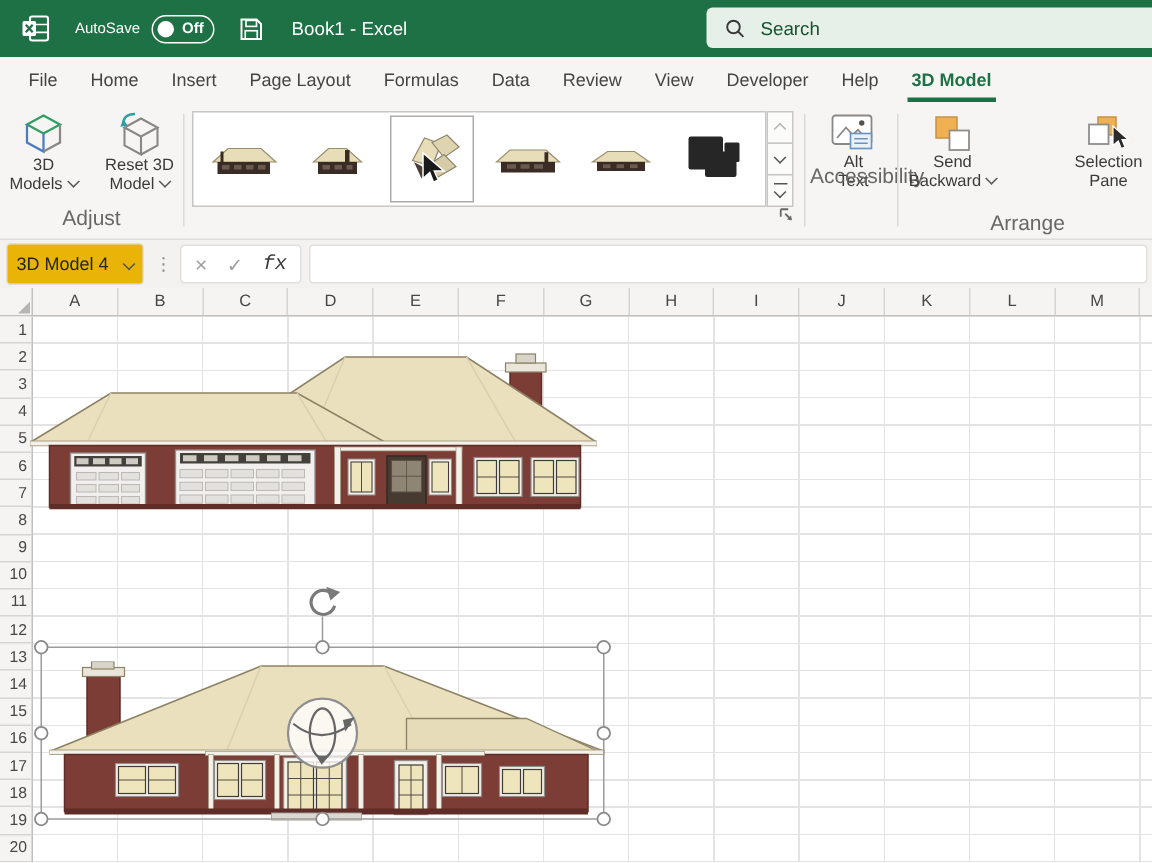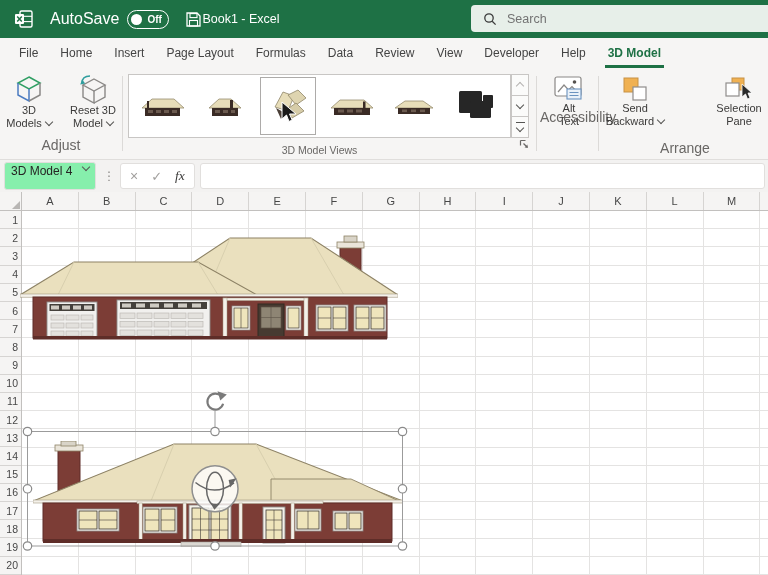--- a/index.html
+++ b/index.html
@@ -3,30 +3,30 @@
 <meta charset="utf-8">
 <style>
   html,body{margin:0;padding:0;background:#fff}
   #app{position:relative;width:768px;height:575px;overflow:hidden;
        font-family:"Liberation Sans",sans-serif;color:#3b3a39;-webkit-font-smoothing:antialiased}
 
   
   .titlebar{position:absolute;left:0;top:0;width:768px;height:38px;background:#1E7145;
             display:flex;align-items:center;overflow:hidden}
   .titlebar .xl-icon{margin-left:14px}
-  .autosave-label{color:#fff;font-size:16px;margin-left:16px}
+  .autosave-label{color:#fff;font-size:10px;margin-left:16px}
   .toggle{width:40px;height:17px;border:1.3px solid #fff;border-radius:10px;margin-left:8px;
           position:relative;display:flex;align-items:center;cursor:pointer}
   .toggle .knob{width:11px;height:11px;border-radius:50%;background:#fff;margin-left:3px}
   .toggle .state{color:#fff;font-size:10px;font-weight:bold;margin-left:5px}
   .saveicon{margin-left:16px}
-  .doctitle{color:#fff;font-size:12.5px;white-space:nowrap}
+  .doctitle{color:#fff;font-size:12.5px;margin-left:18px;white-space:nowrap}
   .searchbox{position:absolute;left:471px;right:-4px;top:5px;height:27px;background:#E7EFE9;
              border-radius:4px;display:flex;align-items:center;padding-left:12px}
-  .searchbox .stext{font-size:12.5px;color:#737373;margin-left:10px}
+  .searchbox .stext{font-size:12.5px;color:#14532d;margin-left:10px}
 
   
   .tabbar{position:absolute;left:0;top:38px;width:768px;height:30px;background:#F6F5F4;
           display:flex;align-items:stretch;padding-left:8px;box-sizing:border-box}
   .tab{display:flex;align-items:center;padding:3px 3px 0 3px;margin:0 8px;font-size:12px;color:#444;
        border-bottom:3px solid transparent;cursor:pointer;white-space:nowrap}
   .tab.active{color:#1E7145;font-weight:bold;border-bottom-color:#1E7145}
 
   
   .ribbon{position:absolute;left:0;top:68px;width:768px;height:92px;background:#F6F5F4;
@@ -55,29 +55,29 @@
   .views-footer{position:absolute;left:128px;bottom:3px;width:383px;text-align:center;
                 font-size:10.5px;color:#696765}
   .launcher{position:absolute;left:519px;bottom:6px;cursor:pointer}
   .grp-access{position:absolute;left:540px;top:4px;width:56px;display:flex;justify-content:flex-end}
   .grp-arrange{position:absolute;left:602px;top:4px;right:0;display:flex;justify-content:space-between;padding:0 2px}
   .bigbtn .ic2{height:30px;display:flex;align-items:flex-end;justify-content:center}
 
   
   .fbar{position:absolute;left:0;top:160px;width:768px;height:32px;background:#F3F2F1;
         display:flex;align-items:center;box-sizing:border-box}
-  .namebox{width:78px;height:24px;background:#86efac;border:1px solid #E1DFDD;border-radius:3px;
-           margin-left:4px;display:flex;align-items:flex-start;padding:1px 6px;font-size:12px;color:#252423;cursor:pointer}
+  .namebox{width:78px;height:24px;background:#eab308;border:1px solid #E1DFDD;border-radius:3px;
+           margin-left:4px;display:flex;align-items:center;padding:1px 6px;font-size:12px;color:#252423;cursor:pointer}
   .namebox .nb-val{flex:1;white-space:nowrap}
   .grip{color:#8A8886;font-size:12px;margin:0 5px 0 7px;user-select:none}
   .fnbox{height:24px;background:#fff;border:1px solid #E1DFDD;border-radius:3px;display:flex;
          align-items:center;padding:0 9px;gap:13px}
   .fn-x{color:#A19F9D;font-size:14px;cursor:pointer}
   .fn-ok{color:#A19F9D;font-size:13px;cursor:pointer}
-  .fn-fx{font-family:Liberation Serif, serif;font-style:italic;font-size:13.5px;color:#3B3A39;cursor:pointer}
+  .fn-fx{font-family:Liberation Mono, monospace;font-style:italic;font-size:13.5px;color:#3B3A39;cursor:pointer}
   .ffield{flex:1;height:24px;background:#fff;border:1px solid #E1DFDD;border-radius:3px;margin:0 3px 0 5px}
 
   
   .sheet{position:absolute;left:0;top:192px;width:768px;height:383px;background:#fff;overflow:hidden}
   .corner{position:absolute;left:0;top:0;width:22px;height:19px;background:#F5F4F3;
           border-right:1px solid #C2C0BE;border-bottom:1px solid #C2C0BE;box-sizing:border-box;cursor:pointer}
   .corner .tri{position:absolute;right:1px;bottom:1px;width:0;height:0;
                border-left:8px solid transparent;border-bottom:8px solid #B8B6B4}
   .colheads{position:absolute;left:22px;top:0;right:0;height:19px;display:flex;
             border-bottom:1px solid #C2C0BE;box-sizing:border-box;background:#F5F4F3}
@@ -236,21 +236,20 @@
           <i class="chev-up"></i>
         </div>
       <div class="scrollbtn">
           <i class="chev-dn"></i>
         </div>
       <div class="scrollbtn">
           <i class="more-bar"></i>
           <i class="chev-dn"></i>
         </div>
     </div>
-    <div class="views-footer">3D Model Views</div>
     <div class="launcher">
       <svg width="10" height="10" viewBox="0 0 10 10">
         <path d="M1.5,1.5 h5 M1.5,1.5 v5" stroke="#6A6866" stroke-width="1.2" fill="none"></path>
         <path d="M4.5,4.5 L8.5,8.5" stroke="#6A6866" stroke-width="1.2"></path>
         <polygon points="8.8,8.8 5.6,8.4 8.4,5.6" fill="#6A6866"></polygon>
       </svg>
     </div>
 
     <div class="vdiv" style="left:536px"></div>
 

